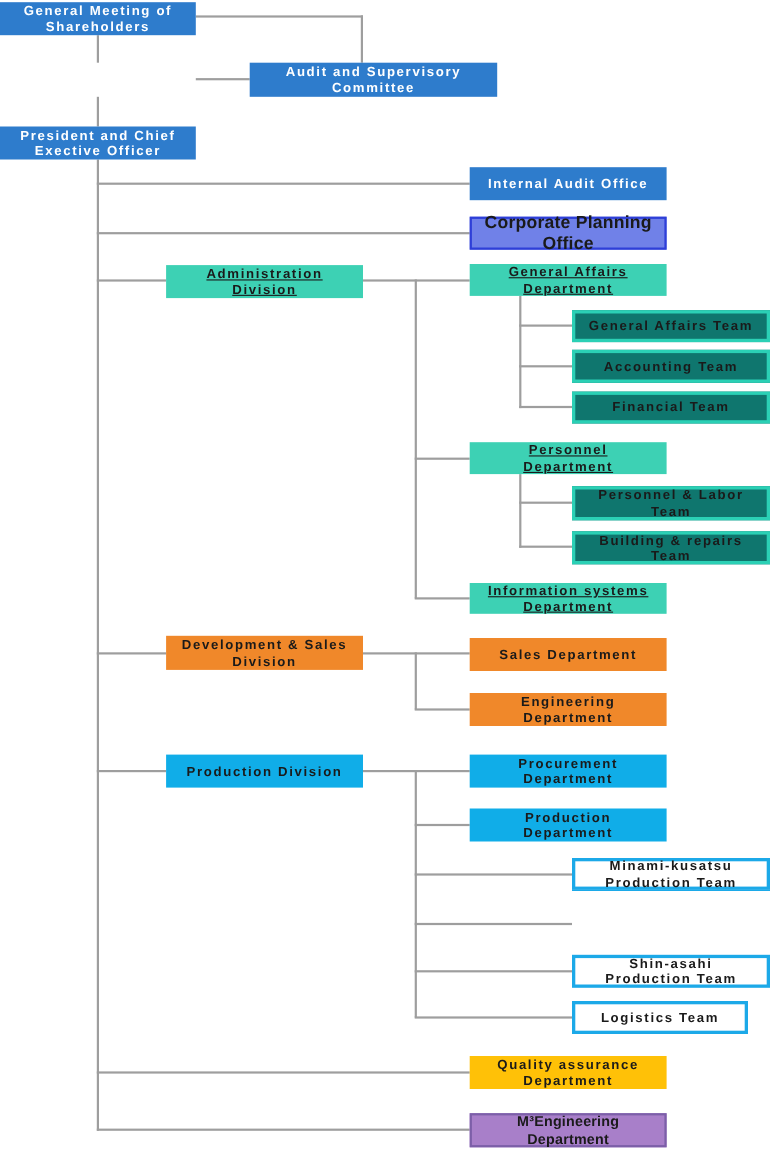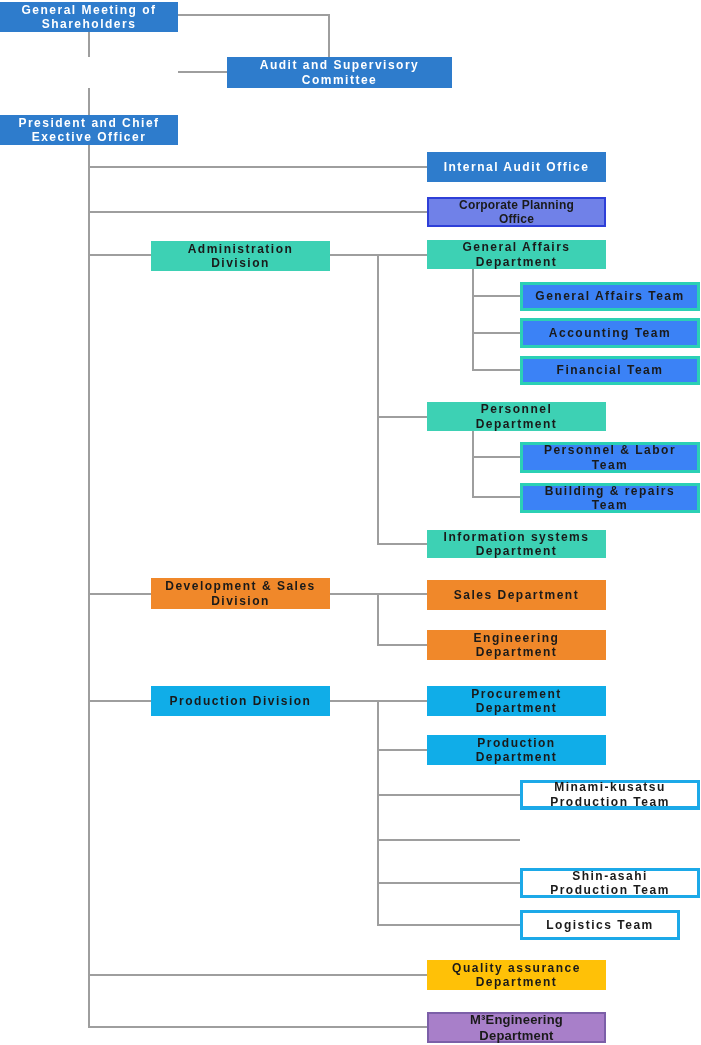--- a/index.html
+++ b/index.html
@@ -8,27 +8,27 @@
     font-family:"Liberation Sans", sans-serif; overflow:hidden;
   }
   .node {
     position:absolute; box-sizing:border-box;
     display:flex; align-items:center; justify-content:center;
     text-align:center; font-weight:bold; font-size:12px;
     letter-spacing:1.5px; line-height:1.2; color:#1a1a1a;
     white-space:pre-line; padding:0 2px;
   }
   .blue   { background:#2E7CCC; color:#ffffff; }
-  .teal   { background:#3DD1B4; }
-  .teal-outline { background:#3b82f6; border:3px solid #2BD0B5; }
+  .teal   { background:#3DD1B4;text-decoration:underline; }
+  .teal-outline { background:#0f766e; border:3px solid #2BD0B5; }
   .orange { background:#F0882A; }
   .cyan   { background:#10ADE8; }
   .cyan-outline { background:#ffffff; border:3px solid #1CA9E8; }
   .yellow { background:#FFC107; }
-  .periwinkle { background:#7081E8; border:2px solid #2E3FD8; letter-spacing:0.2px; font-size:12px; }
+  .periwinkle { background:#7081E8; border:2px solid #2E3FD8; letter-spacing:0.2px; font-size:16px; }
   .purple { background:#A87FC9; border:2px solid #7C5FA8; letter-spacing:0.2px; font-size:13px; }
   .ln { position:absolute; background:#9E9E9E; }
 </style>
 </head>
 <body>
 
 <div class="canvas">
 
   <div class="ln" style="left:88px;top:32px;width:2px;height:25px"></div>
   <div class="ln" style="left:88px;top:88px;width:2px;height:27px"></div>

